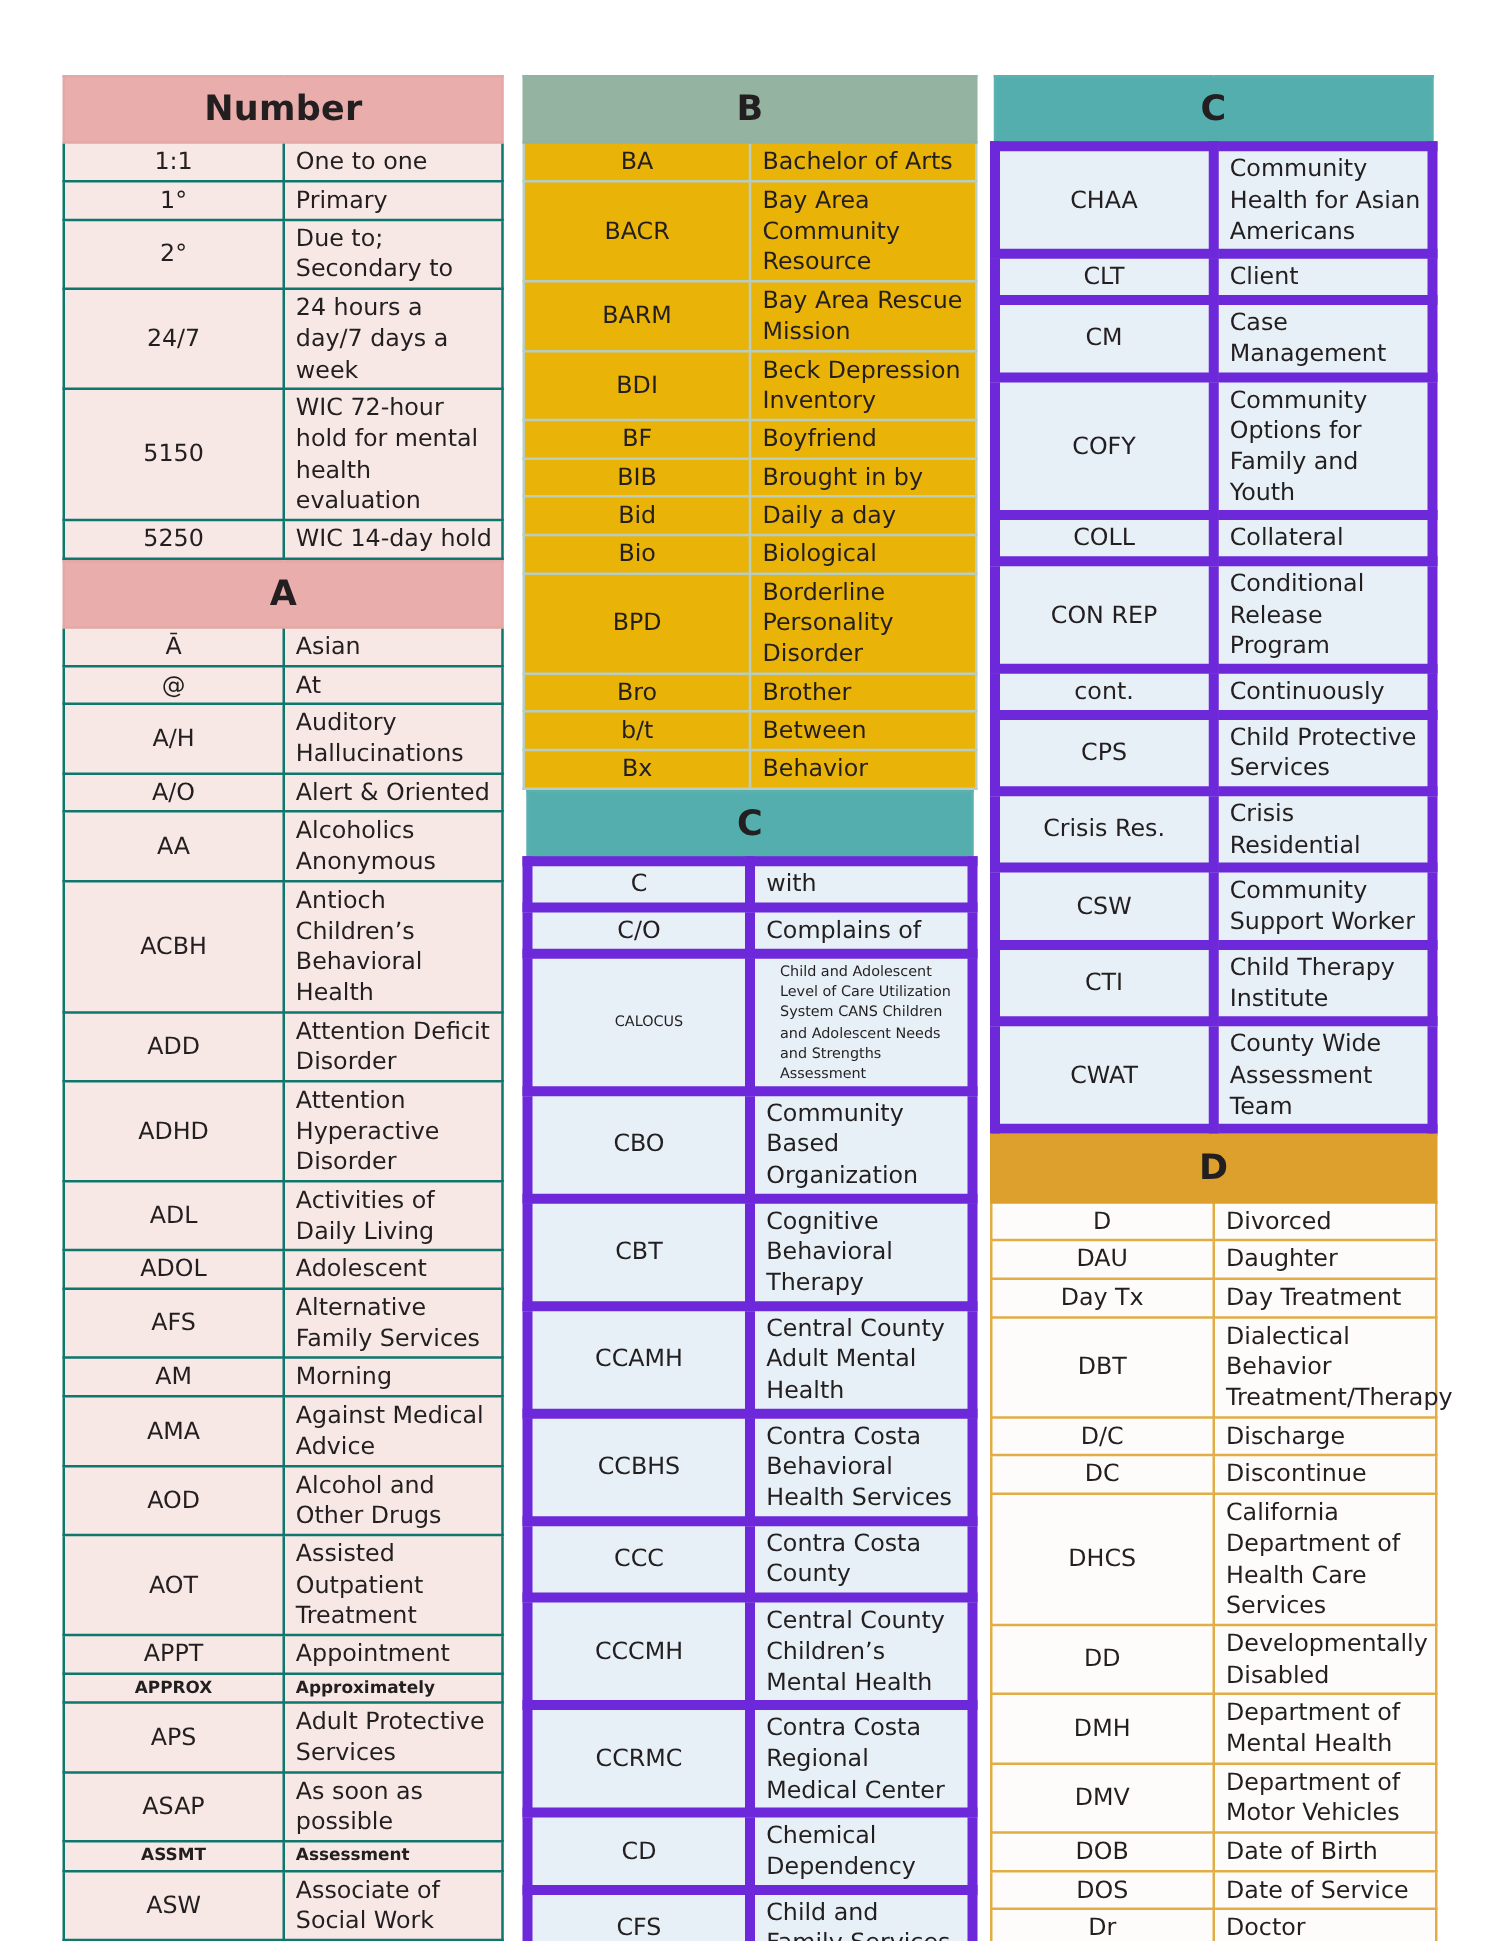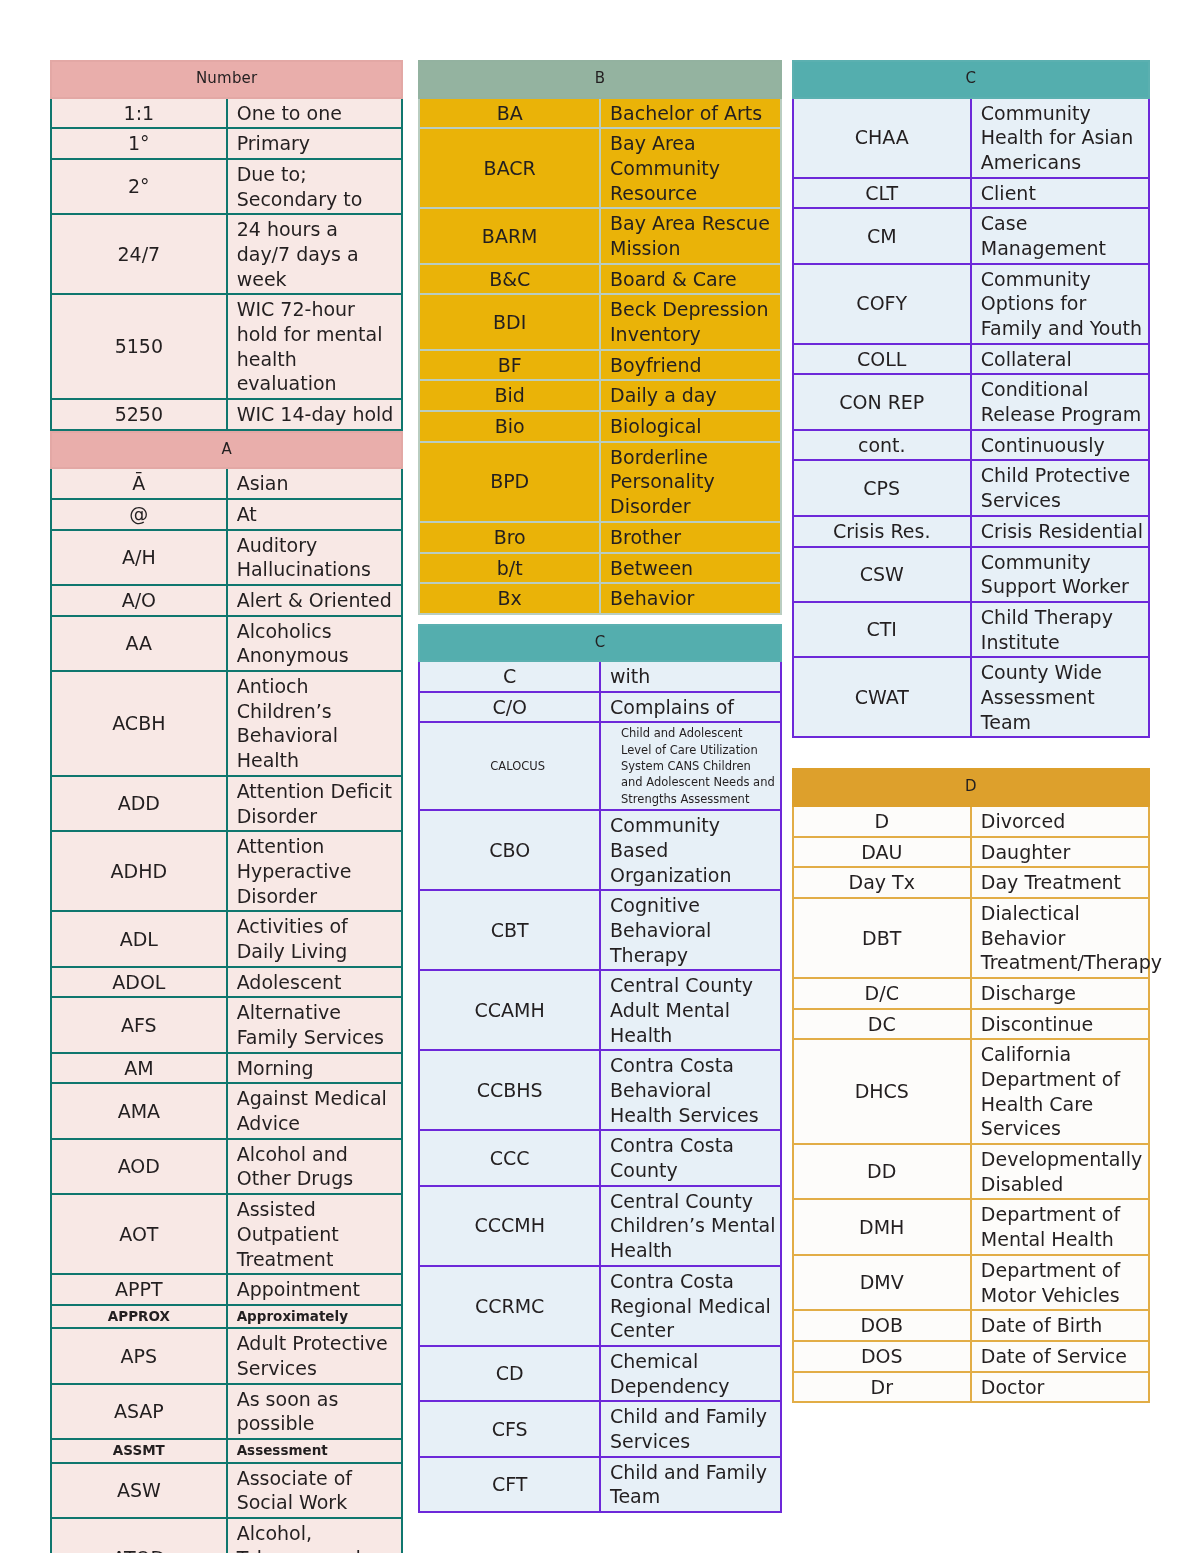--- a/index.html
+++ b/index.html
@@ -38,22 +38,22 @@
     table-layout: fixed;
     margin-bottom: 0;
   }
   .abbr-table td, .abbr-table th {
     vertical-align: middle;
     padding: 2px 4px;
     line-height: 1.30;
   }
   .abbr-table th.section-head {
     text-align: center;
-    font-weight: normal;
-    font-size: 15px;
+    font-weight: bold;
+    font-size: 28px;
     padding: 7px 2px 8px 2px;
     letter-spacing: 0.2px;
   }
   td.abbr {
     width: 74px;
     text-align: center;
     font-size: 19px;
     white-space: normal;
   }
   td.mean {
@@ -88,21 +88,21 @@
   }
 
   
   .t-teal { border: 2px solid #5bb0b0; }
   .t-teal th.section-head {
     background: #54aeae;
     border: 2px solid #5bb0b0;
   }
   .t-teal td {
     background: #e7f0f7;
-    border: 2px solid #6d28d9;
+    border: 8px solid #6d28d9;
   }
 
   
   .t-gold { border: 2px solid #ddA02c; }
   .t-gold th.section-head {
     background: #dda02c;
     border: 2px solid #dda02c;
   }
   .t-gold td {
     background: #fdfcfa;
@@ -262,30 +262,30 @@
           </tr>
           <tr>
             <td class="abbr">BACR</td>
             <td class="mean">Bay Area Community Resource</td>
           </tr>
           <tr>
             <td class="abbr">BARM</td>
             <td class="mean">Bay Area Rescue Mission</td>
           </tr>
           <tr>
-            <td class="abbr">B&amp;C</td>
-            <td class="mean">Board &amp; Care</td>
-          </tr>
-          <tr>
             <td class="abbr">BDI</td>
             <td class="mean">Beck Depression Inventory</td>
           </tr>
           <tr>
             <td class="abbr">BF</td>
             <td class="mean">Boyfriend</td>
+          </tr>
+          <tr>
+            <td class="abbr">BIB</td>
+            <td class="mean">Brought in by</td>
           </tr>
           <tr>
             <td class="abbr">Bid</td>
             <td class="mean">Daily a day</td>
           </tr>
           <tr>
             <td class="abbr">Bio</td>
             <td class="mean">Biological</td>
           </tr>
           <tr>

